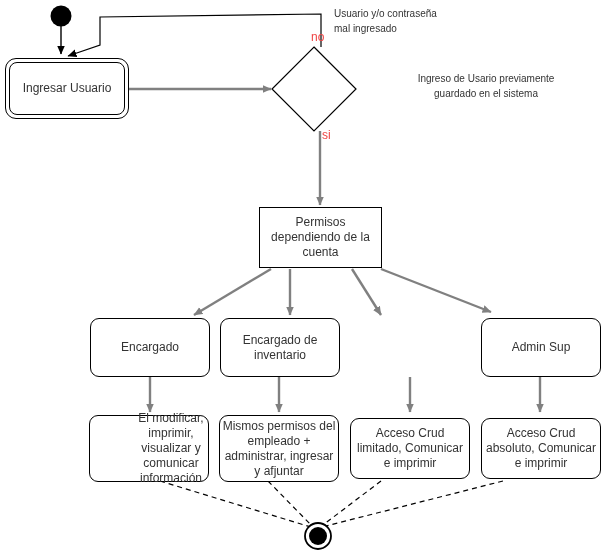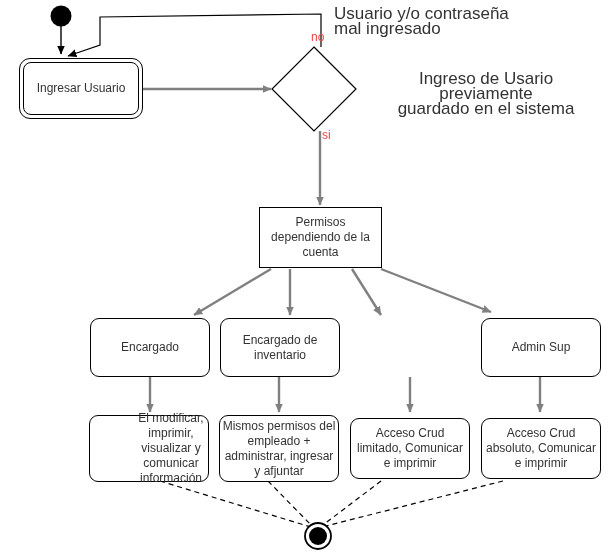--- a/index.html
+++ b/index.html
@@ -63,21 +63,21 @@
   .edge-label {
     position: absolute;
     color: #ef4444;
     font-size: 12px;
     line-height: 14px;
     white-space: nowrap;
   }
   .note-text {
     position: absolute;
     color: #333333;
-    font-size: 17px;
+    font-size: 10px;
     line-height: 15px;
     text-align: center;
     white-space: pre-line;
   }
   .node-label {
     white-space: pre-line;
     display: block;
   }
 </style>
 </head>
@@ -157,21 +157,21 @@
     <g>
       <circle cx="61" cy="16" r="10.5" fill="#000000"></circle>
     </g>
 
     <g>
       <circle cx="318" cy="536" r="13" fill="#ffffff" stroke="#000000" stroke-width="1.8"></circle>
       <circle cx="318" cy="536" r="9" fill="#000000"></circle>
     </g>
   </svg>
 
-  <div class="node node-initial-action" style="left:19px; top:58px; width:124px; height:61px;">
+  <div class="node node-initial-action" style="left:5px; top:58px; width:124px; height:61px;">
     <div class="inner-border">
       <span class="node-label">Ingresar Usuario</span>
     </div>
   </div>
 
   <div class="node node-rect" style="left:259px; top:207px; width:123px; height:61px;">
     <span class="node-label">Permisos
 dependiendo de la
 cuenta</span>
   </div>

